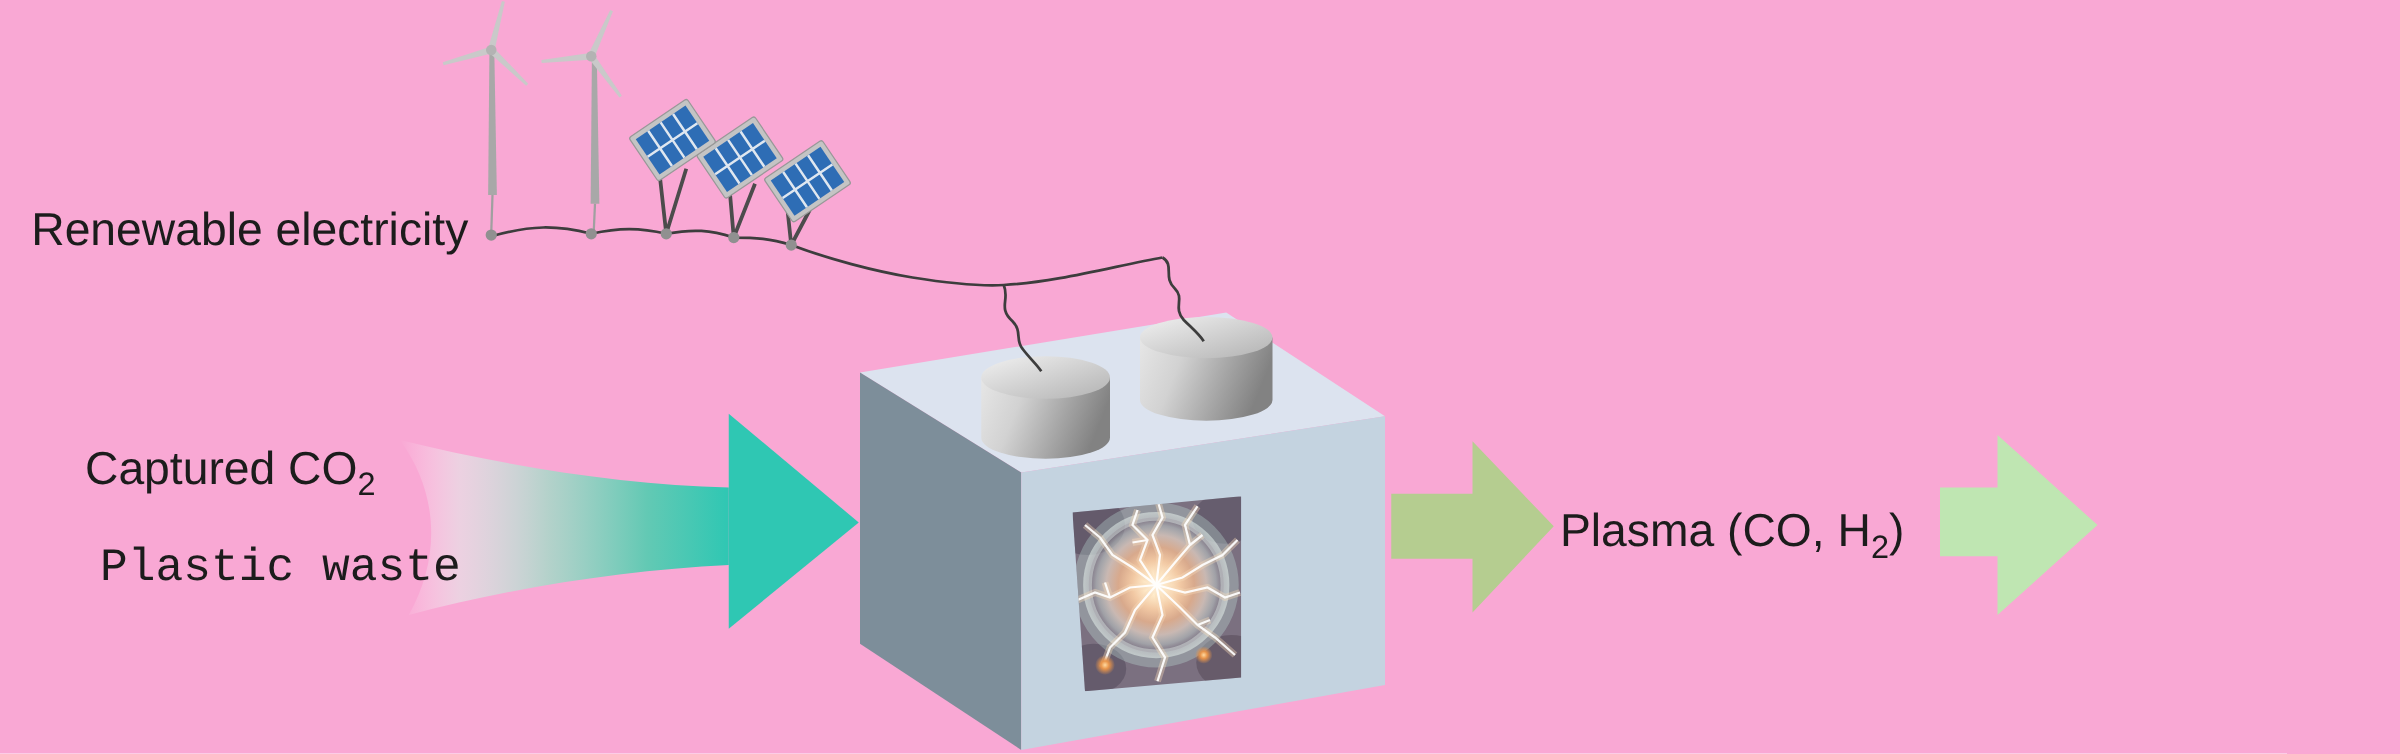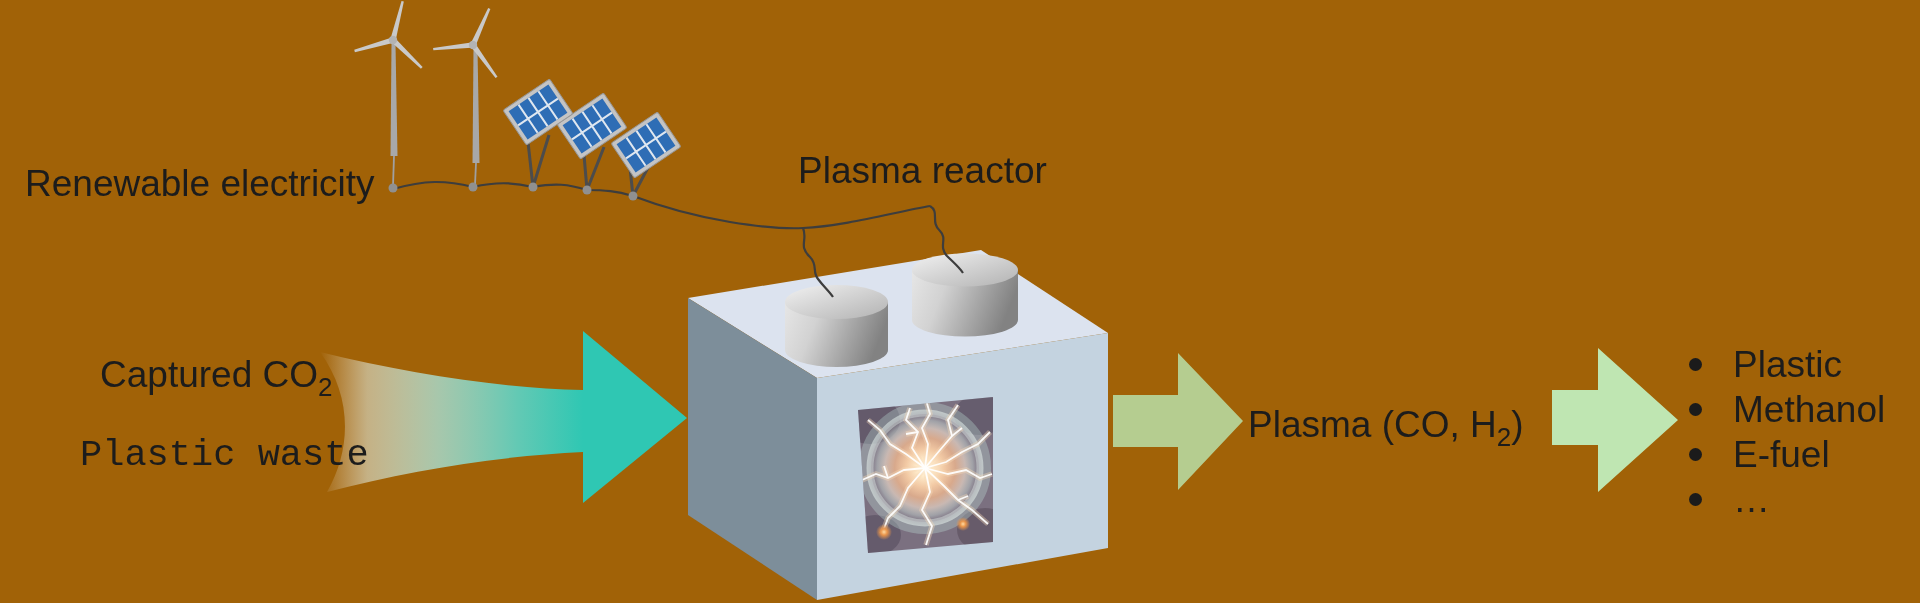--- a/index.html
+++ b/index.html
@@ -1,39 +1,39 @@
 <!DOCTYPE html>
 <html><head>
 <meta charset="utf-8">
 <style>
   html,body{margin:0;padding:0;background:#ffffff;}
   .canvas{
     position:relative;
     width:1920px;height:603px;
     overflow:hidden;
-    background:#a16207;
+    background:#f9a8d4;
     font-family:"Liberation Sans", sans-serif;
   }
   .art{position:absolute;left:0;top:0;}
   .label{
     position:absolute;
     font-size:37px;
     line-height:37px;
     color:#1c1c1c;
     white-space:nowrap;
     letter-spacing:0px;
   }
   .label .sub{
     font-size:26px;
     position:relative;
     top:9px;
   }
   .lbl-renewable{left:25px;top:165px;}
   .lbl-plasma{left:798px;top:152px;}
-  .lbl-captured{left:68px;top:356px;margin-left:32px;}
+  .lbl-captured{left:68px;top:356px;}
   .lbl-waste{left:80px;top:437px;font-family:Liberation Mono, monospace;}
   .lbl-syngas{left:1248px;top:406px;}
   .products{
     position:absolute;left:1689px;top:342px;
     display:flex;flex-direction:column;
   }
   .product-row{
     height:45px;
     display:flex;align-items:center;
     font-size:37px;color:#1c1c1c;white-space:nowrap;
@@ -199,44 +199,25 @@
       <polygon points="583,331 687,418 583,503" fill="#2fc7b3"></polygon>
     </g>
 
     <path d="M1113,395 L1178,395 L1178,353 L1243,421 L1178,490 L1178,447 L1113,447 Z" fill="#b5cd90"></path>
 
     <path d="M1552,390 L1598,390 L1598,348 L1678,420 L1598,492 L1598,445 L1552,445 Z" fill="#bfe6b2"></path>
   </svg>
 
   <div class="label lbl-renewable">Renewable electricity</div>
 
-  <div class="label lbl-plasma">Plasma reactor</div>
 
   <div class="label lbl-captured">
     <span>Captured CO</span><span class="sub">2</span>
   </div>
 
   <div class="label lbl-waste">Plastic waste</div>
 
   <div class="label lbl-syngas">
     <span>Plasma (CO, H</span><span class="sub">2</span><span>)</span>
   </div>
 
-  <div class="products">
-    <div class="product-row">
-      <span class="bullet"></span>
-      <span>Plastic</span>
-    </div>
-    <div class="product-row">
-      <span class="bullet"></span>
-      <span>Methanol</span>
-    </div>
-    <div class="product-row">
-      <span class="bullet"></span>
-      <span>E-fuel</span>
-    </div>
-    <div class="product-row">
-      <span class="bullet"></span>
-      <span>…</span>
-    </div>
-  </div>
 
 </div>
 
 </body></html>

